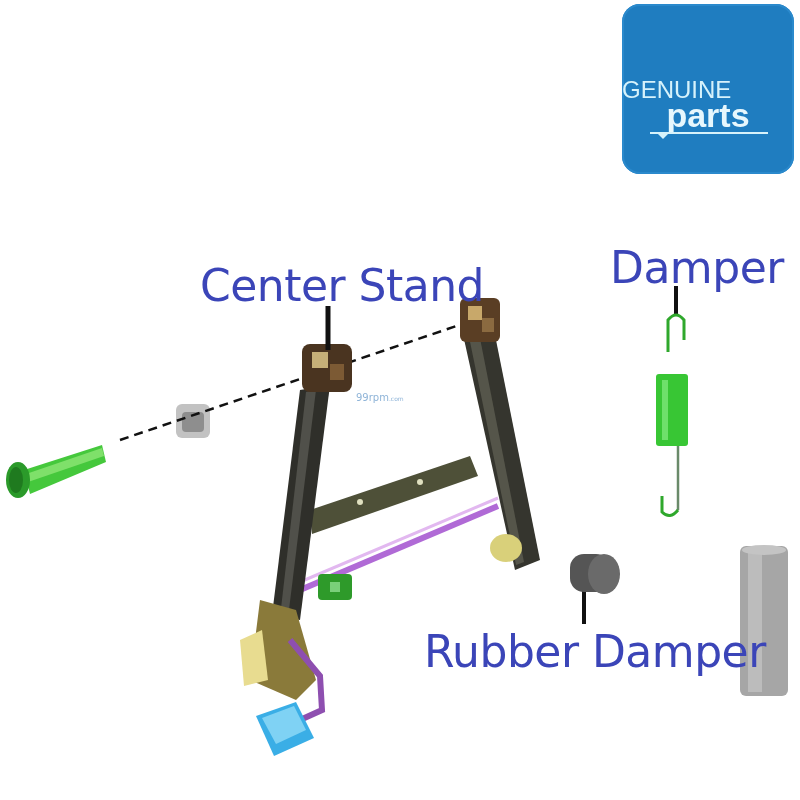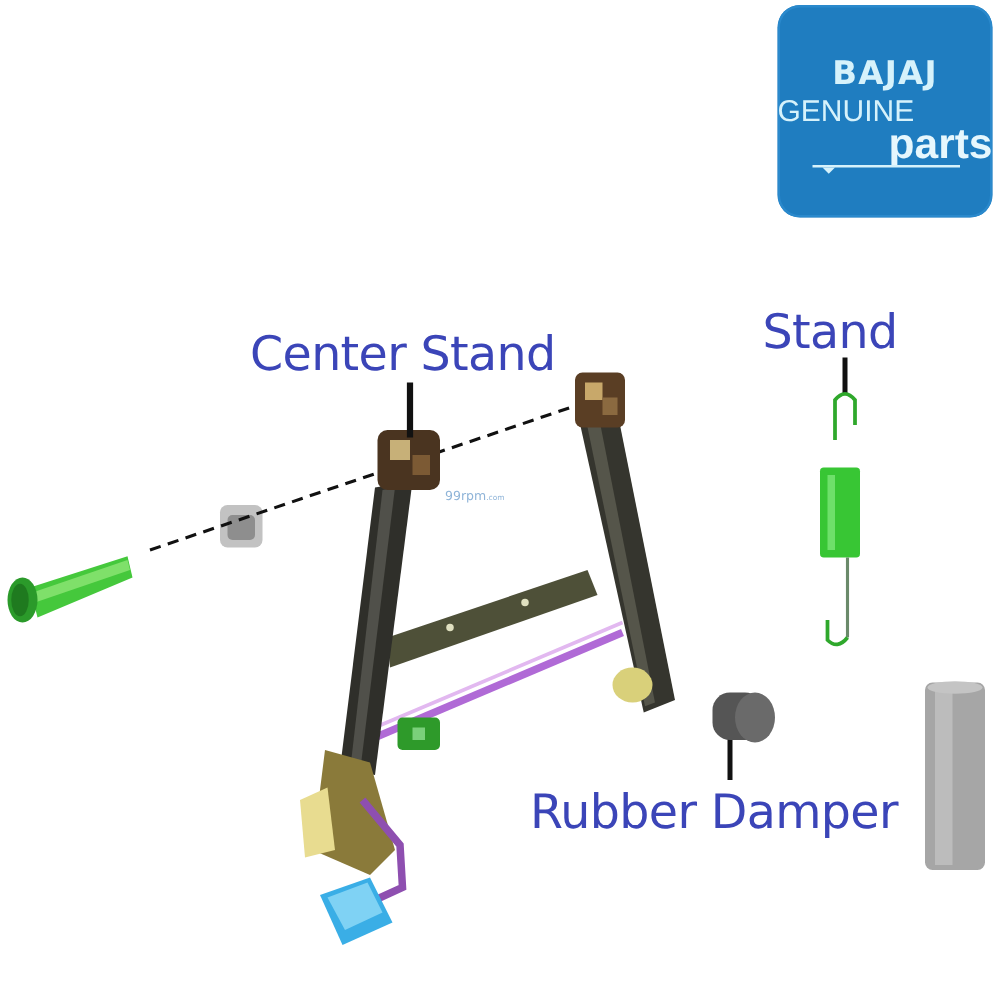--- a/index.html
+++ b/index.html
@@ -4,21 +4,21 @@
   <style>
     html, body { margin: 0; padding: 0; }
     body {
       width: 800px; height: 800px; background: #ffffff;
       position: relative; overflow: hidden;
       font-family: "DejaVu Sans", sans-serif;
     }
     .label {
       position: absolute; color: #3b45b8;
       font-family: "DejaVu Sans", sans-serif;
-      font-size: 38px; letter-spacing: -0.5px; white-space: nowrap;
+      font-size: 44px; letter-spacing: -0.5px; white-space: nowrap;
       line-height: 1;
     }
     #lbl-center { left: 200px; top: 264px; }
     #lbl-spring { left: 610px; top: 246px; }
     #lbl-damper { left: 424px; top: 630px; text-align: right; }
 
     .logo {
       position: absolute; left: 622px; top: 4px; width: 172px; height: 170px;
       background: #1f7dc0; border-radius: 18px;
       box-shadow: inset 0 0 0 2px #2a89cc;
@@ -26,21 +26,21 @@
     .logo .brand {
       position: absolute; left: 0; width: 100%; top: 40px; text-align: center;
       color: #d6f2fb; font-family: "DejaVu Sans", sans-serif; font-weight: bold;
       font-size: 26px; letter-spacing: 1px;
     }
     .logo .genuine {
       position: absolute; left: 0; width: 100%; top: 72px; text-align: left;
       color: #d6f2fb; font-family: "Liberation Sans", sans-serif; font-size: 24px;
     }
     .logo .parts {
-      position: absolute; left: 0; width: 100%; top: 92px; text-align: right;
+      position: absolute; left: 0; width: 100%; top: 92px; text-align: center;
       color: #e6f7fd; font-family: "Liberation Sans", sans-serif; font-weight: bold;
       font-size: 34px;
     }
     .logo .underline {
       position: absolute; left: 28px; top: 128px; width: 118px; height: 2px; background: #d6f2fb;
     }
     .logo .tick {
       position: absolute; left: 36px; top: 130px; width: 0; height: 0;
       border-left: 5px solid transparent; border-right: 5px solid transparent;
       border-top: 5px solid #d6f2fb;
@@ -125,26 +125,25 @@
   </g>
 
   <g>
     <rect x="740" y="546" width="48" height="150" rx="6" fill="#a6a6a6"></rect>
     <rect x="748" y="552" width="14" height="140" fill="#bcbcbc"></rect>
     <ellipse cx="764" cy="550" rx="22" ry="5" fill="#c4c4c4"></ellipse>
   </g>
 </svg>
 
 <div class="logo">
-  <div class="brand">BAJAJ</div>
   <div class="genuine">GENUINE</div>
   <div class="parts">parts</div>
   <div class="underline"></div>
   <div class="tick"></div>
 </div>
 
 <div class="label" id="lbl-center">Center Stand</div>
-<div class="label" id="lbl-spring">Stand</div>
+<div class="label" id="lbl-spring">Damper</div>
 <div class="label" id="lbl-damper">Rubber Damper</div>
 
 <div class="watermark">
   <span>99rpm</span><span class="small">.com</span>
 </div>
 
 </body></html>

